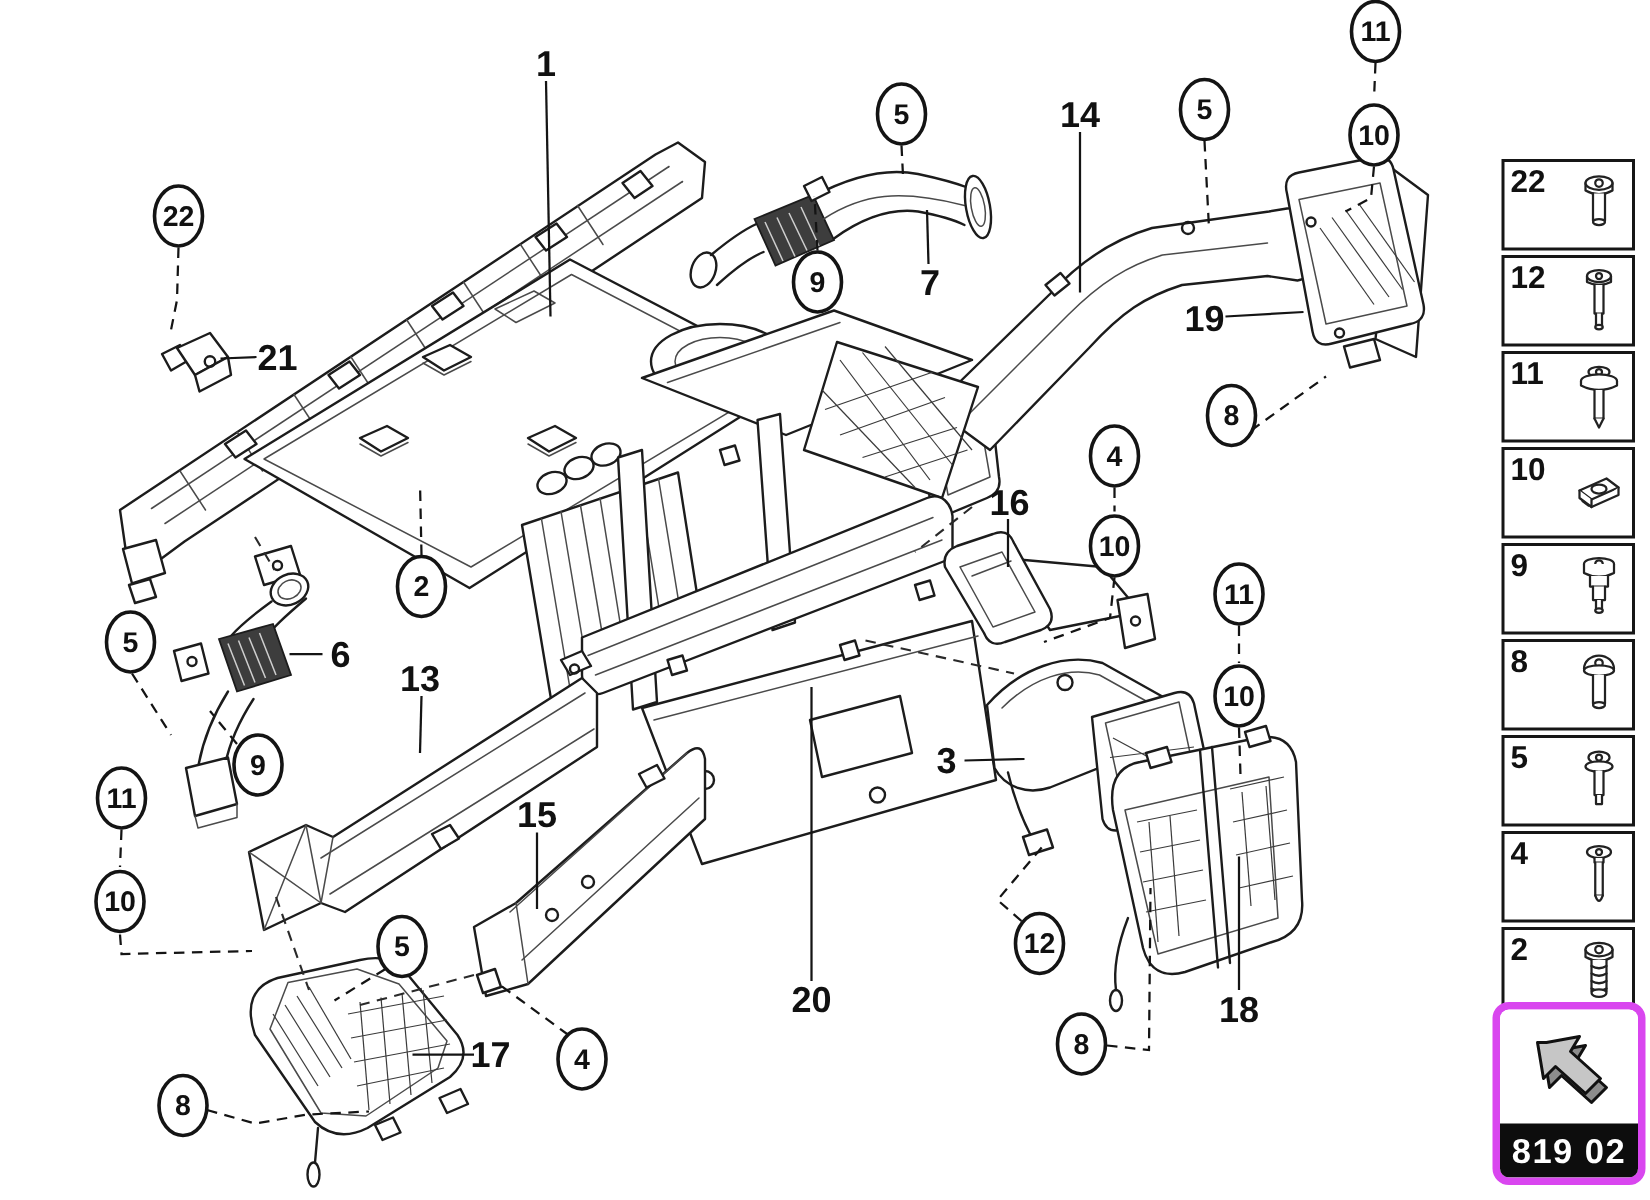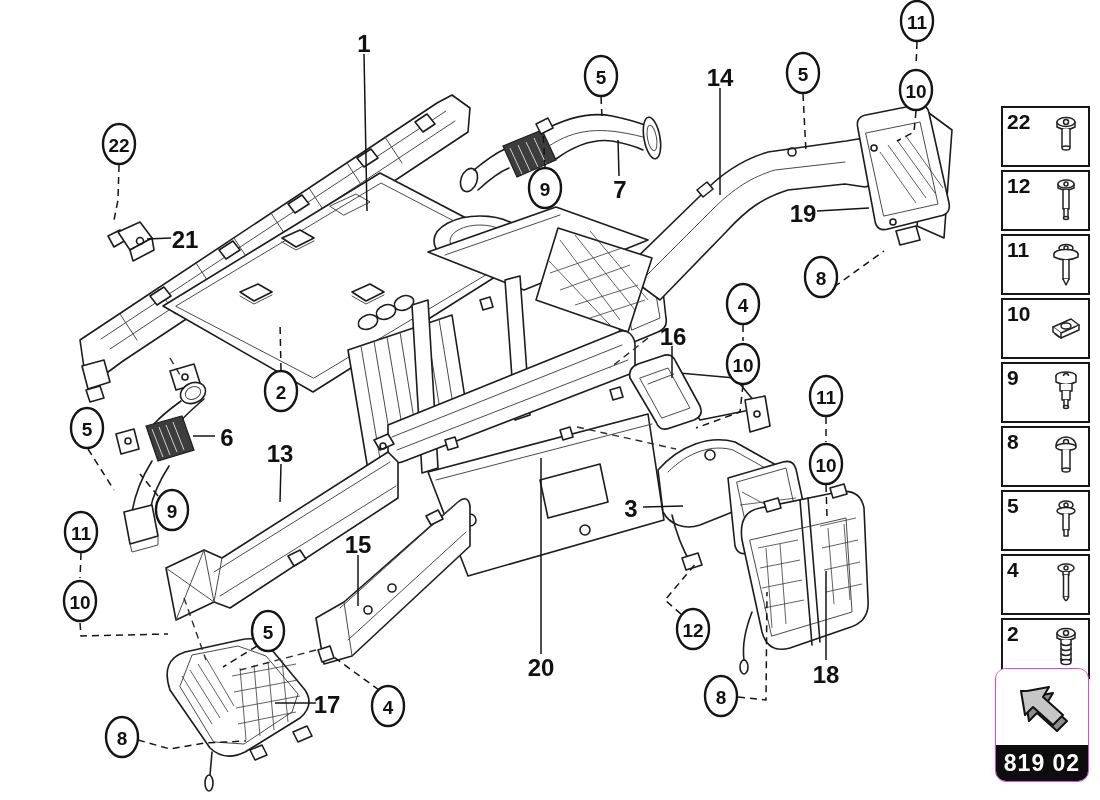--- a/index.html
+++ b/index.html
@@ -27,21 +27,21 @@
 
   
   #legend{position:absolute;left:1001px;top:106px;width:84px;}
   .legend-cell{position:relative;width:80px;height:57px;border:2px solid #161616;
                background:#fff;margin-bottom:3px;display:flex;align-items:center;
                justify-content:flex-end;padding-right:5px;box-sizing:content-box;}
   .legend-num{position:absolute;left:4px;top:2px;font:bold 21px "Liberation Sans",sans-serif;color:#111;}
   .fastener{stroke:#222;fill:#fff;stroke-width:1.5;stroke-linejoin:round;stroke-linecap:round;}
 
   
-  #badge{position:absolute;left:995px;top:668px;width:92px;height:112px;border:1px solid #d946ef;
+  #badge{position:absolute;left:995px;top:668px;width:92px;height:112px;border:5px solid #d946ef;
          border-radius:11px;background:#fff;overflow:hidden;display:flex;flex-direction:column;}
   #badge .arrow-zone{flex:1;display:flex;align-items:center;justify-content:center;background:#fff;}
   #badge .code-bar{height:36px;background:#0d0d0d;color:#fff;display:flex;align-items:center;
                    justify-content:center;font:bold 23px "Liberation Sans",sans-serif;letter-spacing:1px;}
 </style>
 </head>
 <body>
 
 <div id="stage">
 

